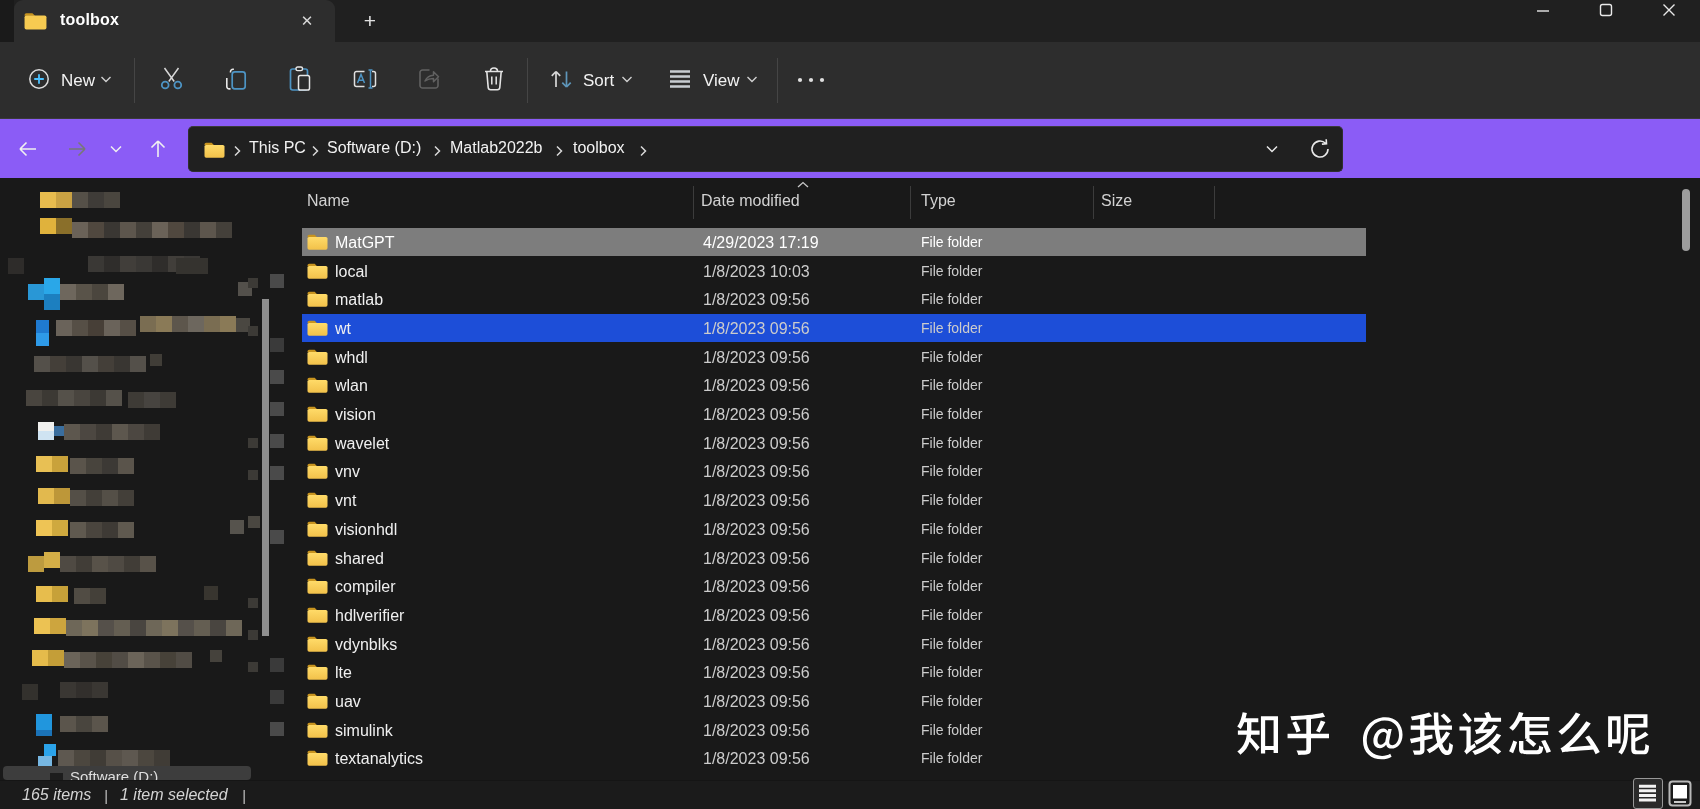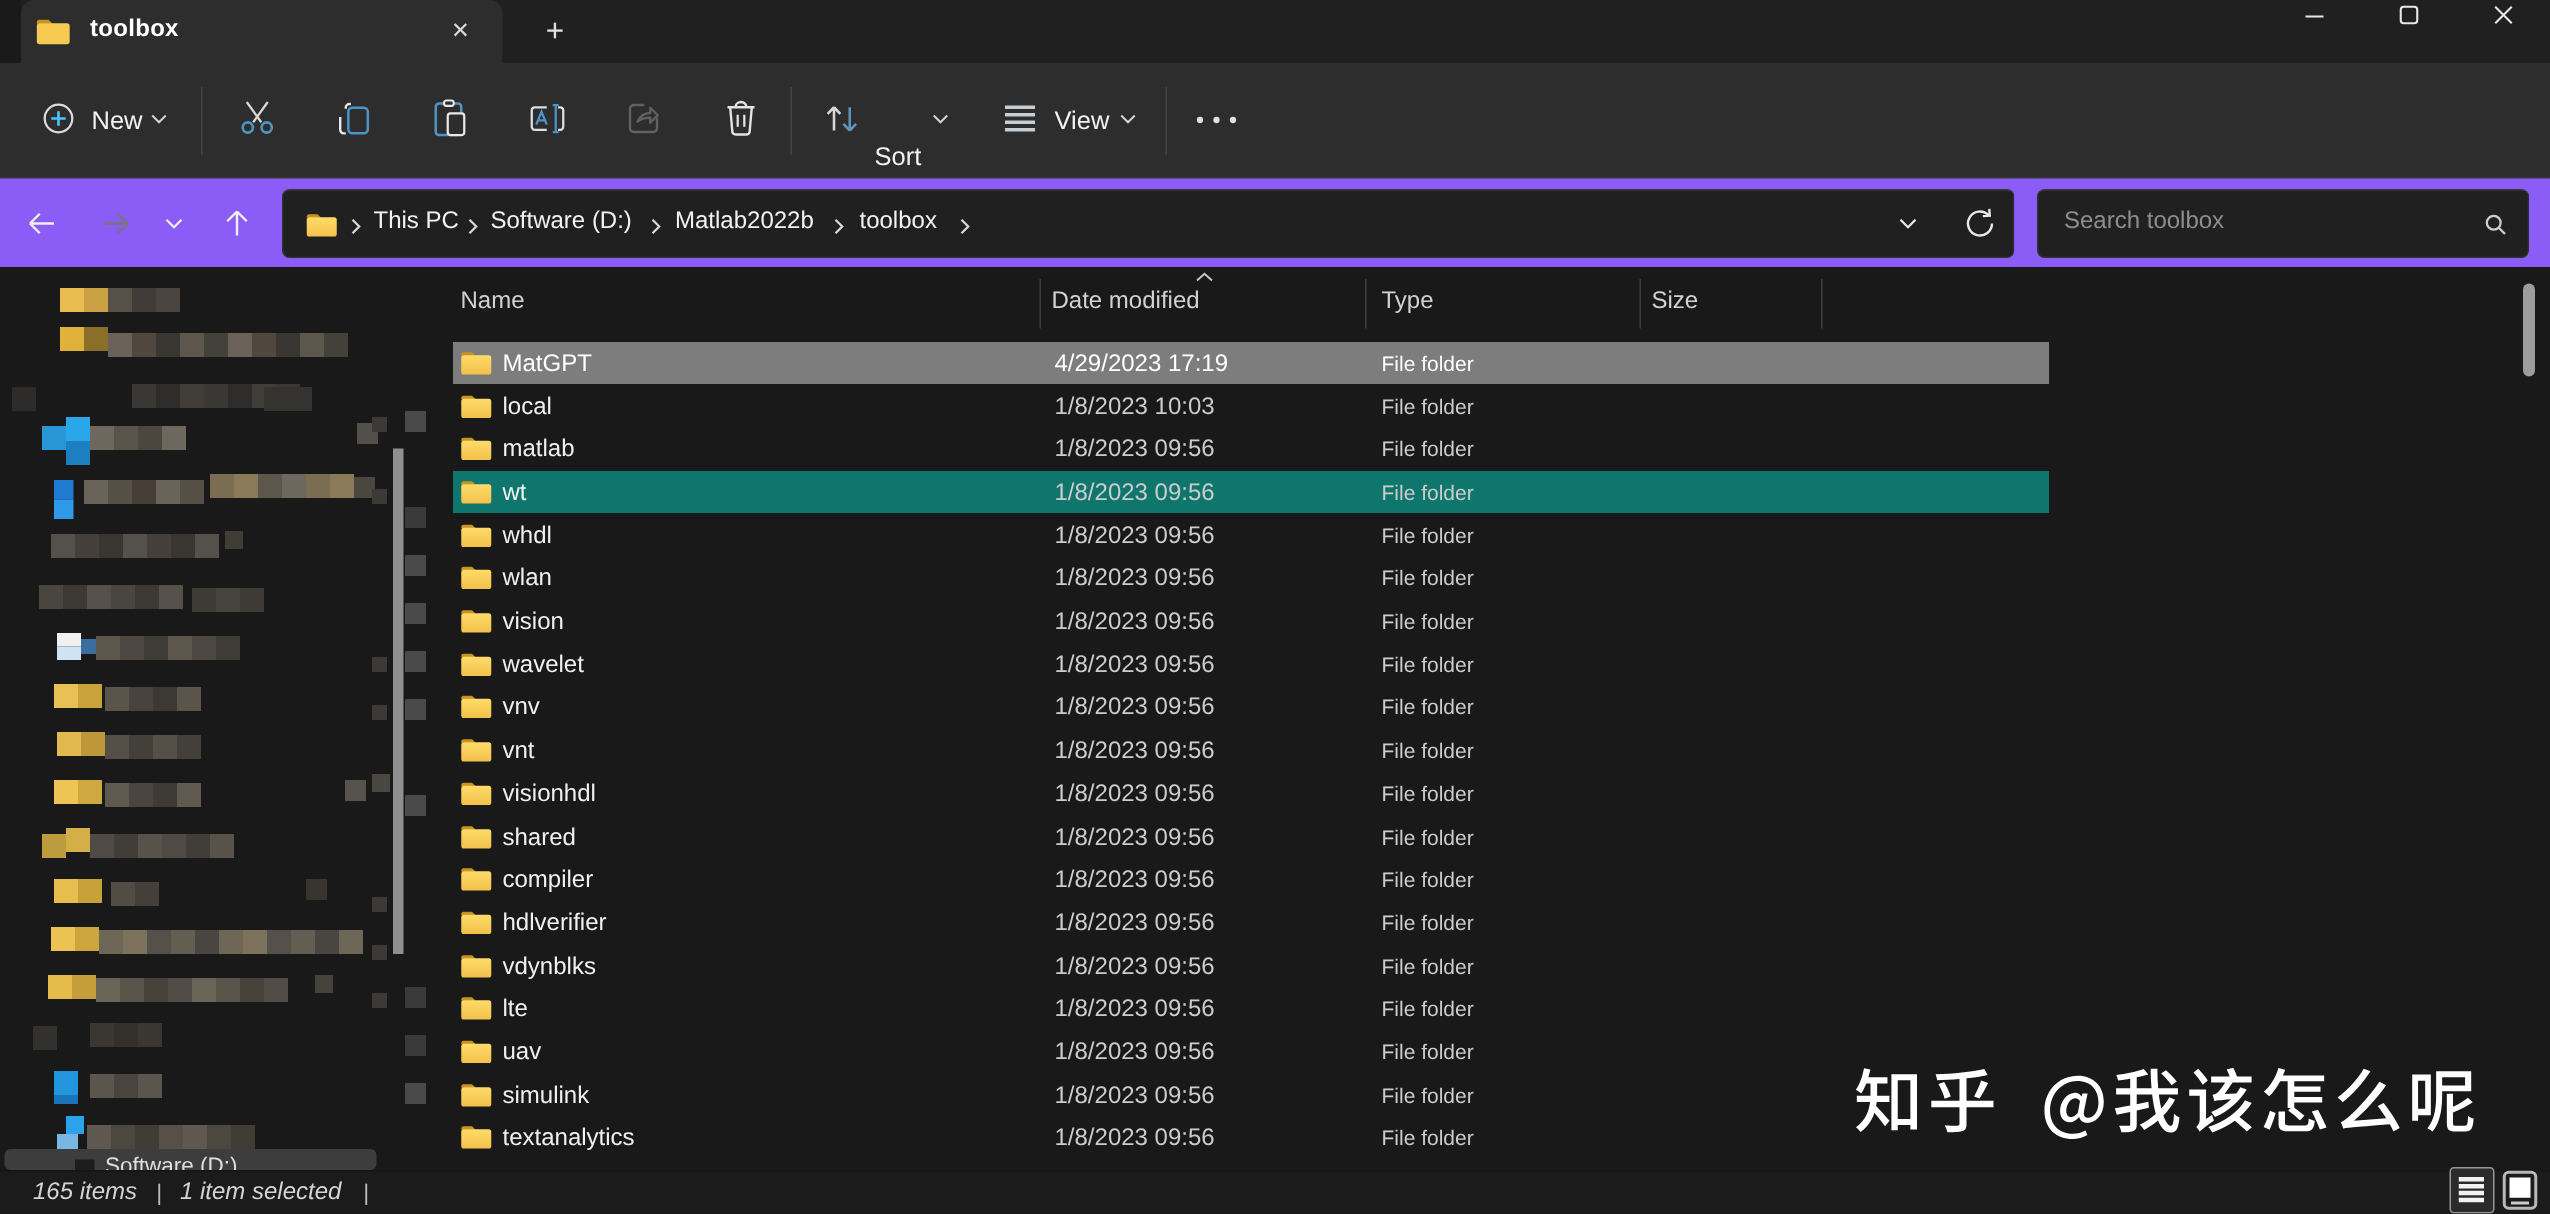--- a/index.html
+++ b/index.html
@@ -35,21 +35,21 @@
 #content { position:absolute; left:0; top:178px; width:1700px; height:602px; background:#191919; }
 .hdr { position:absolute; font-size:16px; color:#d2d2d2; }
 .hdrsep { position:absolute; top:8px; width:1px; height:33px; background:#3c3c3c; }
 .row { position:absolute; left:302px; width:1064px; height:28px; }
 .row .nm { position:absolute; left:33px; top:6px; font-size:16px; color:#f0f0f0; }
 .row .dt { position:absolute; left:401px; top:6px; font-size:16px; color:#cccccc; }
 .row .tp { position:absolute; left:619px; top:6px; font-size:14px; color:#cccccc; }
 .row svg { position:absolute; left:5px; top:5px; }
 .rsel { background:#7d7d7d; }
 .rsel .nm, .rsel .dt, .rsel .tp { color:#ffffff; }
-.rhov { background:#0f766e;text-decoration:underline; }
+.rhov { background:#1d4ed8;text-decoration:underline; }
 
 #statusbar { position:absolute; left:0; top:780px; width:1700px; height:29px; background:#1b1b1b;
   border-top:1px solid #151515;font-style:italic; }
 #statusbar .st { position:absolute; top:5px; font-size:16px; color:#d4d4d4; }
 #statusbar .stsep { position:absolute; top:6px; font-size:15px; color:#bdbdbd; }
 #wm { position:absolute; left:1236px; top:703px; }
 </style>
 </head>
 <body>
 <div id="app">
@@ -112,21 +112,21 @@
     <svg style="left:482px;top:24px" width="24" height="26" viewBox="0 0 24 26">
       <path d="M3 5.5 h18 M8.5 5 a3.5 3 0 0 1 7 0" stroke="#e4e4e4" stroke-width="1.6" fill="none"></path>
       <path d="M4.8 5.5 l1.4 16 a2.4 2.4 0 0 0 2.4 2.2 h6.8 a2.4 2.4 0 0 0 2.4 -2.2 l1.4 -16" stroke="#e4e4e4" stroke-width="1.6" fill="none"></path>
       <path d="M9.8 10.5 v8 M14.2 10.5 v8" stroke="#e4e4e4" stroke-width="1.5" fill="none"></path>
     </svg>
     <div class="sep" style="left:527px;"></div>
     <svg style="left:548px;top:26px" width="28" height="23" viewBox="0 0 28 23">
       <path d="M8 19 V3.5 M8 3.5 L3.8 7.9 M8 3.5 L12.2 7.9" stroke="#d8d8d8" stroke-width="1.7" fill="none"></path>
       <path d="M18.5 3.5 V19 M18.5 19 L14.3 14.6 M18.5 19 L22.7 14.6" stroke="#5e96ba" stroke-width="1.7" fill="none"></path>
     </svg>
-    <span class="lbl" style="left:583px;margin-top:24px;">Sort</span>
+    <span class="lbl" style="left:583px;">Sort</span>
     <svg style="left:621px;top:33px" width="12" height="8" viewBox="0 0 12 8">
         <path d="M1.5 2 L6 6.5 L10.5 2" stroke="#d0d0d0" stroke-width="1.4" fill="none"></path>
       </svg>
     <svg style="left:668px;top:27px" width="24" height="20" viewBox="0 0 24 20">
       <path d="M2 2.5 h20 M2 7.5 h20 M2 12.5 h20 M2 17.5 h20" stroke="#c8cdd2" stroke-width="2.4" fill="none"></path>
     </svg>
     <span class="lbl" style="left:703px;">View</span>
     <svg style="left:746px;top:33px" width="12" height="8" viewBox="0 0 12 8">
         <path d="M1.5 2 L6 6.5 L10.5 2" stroke="#d0d0d0" stroke-width="1.4" fill="none"></path>
       </svg>
@@ -176,27 +176,20 @@
         <svg style="position:absolute;left:450px;top:18px" width="8" height="12" viewBox="0 0 8 12">
           <path d="M2 1.5 L6.5 6 L2 10.5" stroke="#d8d8d8" stroke-width="1.5" fill="none"></path>
         </svg>
         <svg style="position:absolute;left:1076px;top:17px" width="14" height="10" viewBox="0 0 14 10">
           <path d="M2 2.5 L7 7.5 L12 2.5" stroke="#e8e8e8" stroke-width="1.5" fill="none"></path>
         </svg>
         <svg style="position:absolute;left:1118px;top:9px" width="26" height="26" viewBox="0 0 26 26">
           <path d="M21 13 a8 8 0 1 1 -2.4 -5.7 M19.2 3.2 l0.3 4.6 l-4.6 0.3" stroke="#e8e8e8" stroke-width="1.6" fill="none"></path>
         </svg>
       </div>
-    <div id="search-box">
-        <span id="search-ph">Search toolbox</span>
-      <svg style="position:absolute;right:13px;top:15px" width="16" height="16" viewBox="0 0 16 16">
-          <circle cx="6.5" cy="6.5" r="4.6" stroke="#cfcfcf" stroke-width="1.5" fill="none"></circle>
-          <path d="M10 10 L14 14" stroke="#cfcfcf" stroke-width="1.5"></path>
-        </svg>
-    </div>
   </div>
 
   <div id="content">
     <span class="hdr" style="left:307px;top:14px">Name</span>
     <span class="hdr" style="left:701px;top:14px">Date modified</span>
     <span class="hdr" style="left:921px;top:14px">Type</span>
     <span class="hdr" style="left:1101px;top:14px">Size</span>
     <svg class="abs" style="left:795px;top:3px" width="16" height="8" viewBox="0 0 16 8">
         <path d="M3 6 L8 1.5 L13 6" stroke="#c8c8c8" stroke-width="1.3" fill="none"></path>
       </svg>

